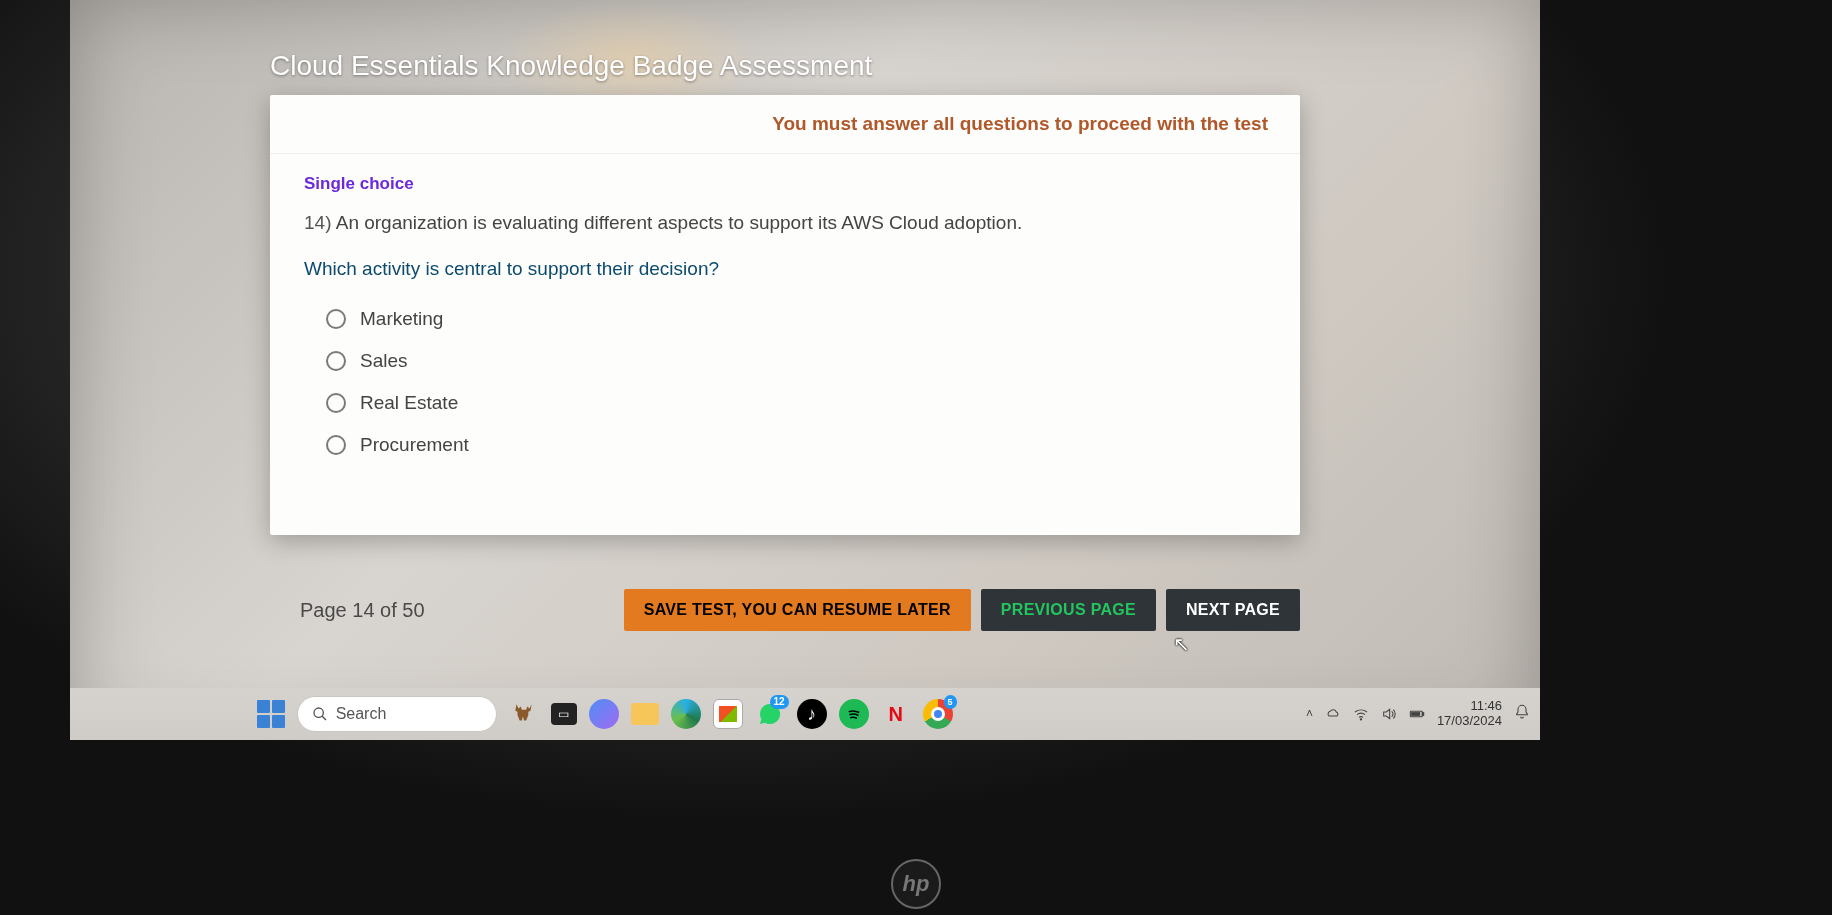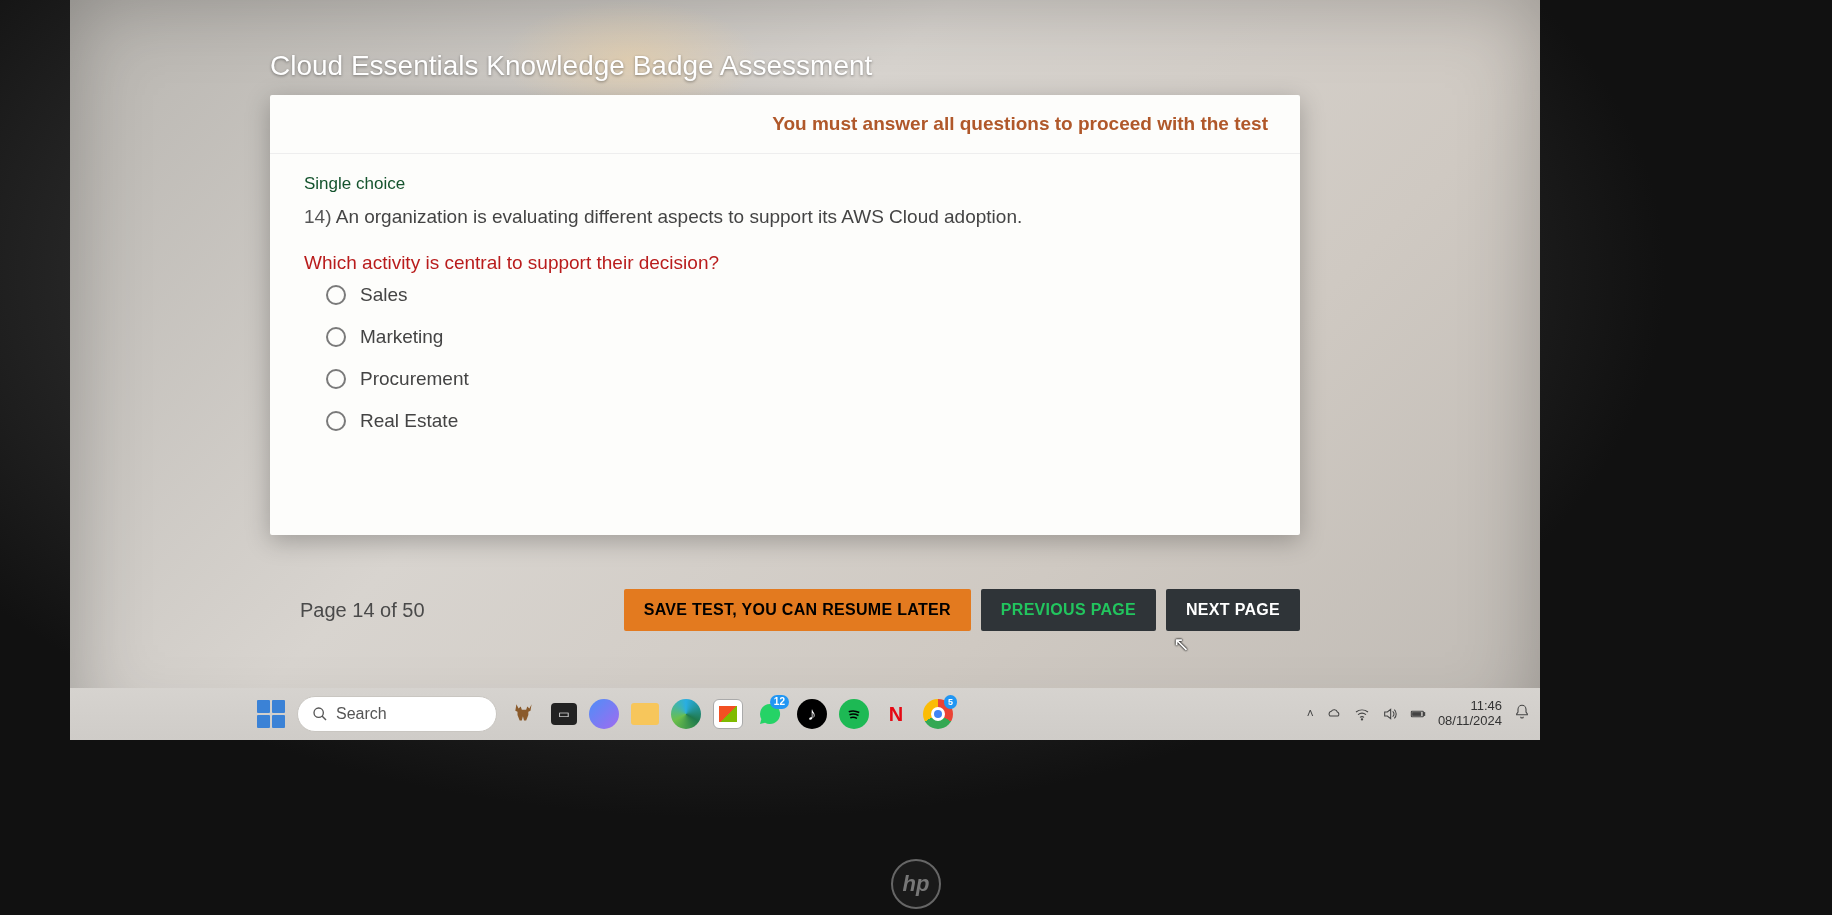--- a/index.html
+++ b/index.html
@@ -56,24 +56,24 @@
     padding: 18px 32px 18px 32px;
     border-bottom: 1px solid #eee;
     text-align: right;
   }
   .alert-text {
     color: #b0582a;
     font-size: 19px;
     font-weight: 600;
   }
   .q-body { padding: 20px 34px; color: #444; }
-  .q-type { font-size: 17px; font-weight: 400; color: #14532d; margin-bottom: 12px; }
+  .q-type { font-size: 17px; font-weight: 700; color: #6d28d9; margin-bottom: 18px; }
   .q-line1 { font-size: 19px; color: #444; margin-bottom: 24px; }
   .q-num { font-weight: 400; color:#555; }
-  .q-line2 { font-size: 19px; color: #b91c1c; }
+  .q-line2 { font-size: 19px; color: #0c4a6e; margin-bottom: 18px; }
 
   .options { padding-left: 22px; }
   .option {
     display: flex;
     align-items: center;
     gap: 14px;
     padding: 10px 0;
     cursor: pointer;
   }
   .radio {
@@ -255,36 +255,36 @@
         <span class="q-num">14)</span>
         <span>An organization is evaluating different aspects to support its AWS Cloud adoption.</span>
       </div>
 
       <div class="q-line2">Which activity is central to support their decision?</div>
 
       <div class="options">
 
         <label class="option">
           <span class="radio"></span>
+          <span class="opt-label">Marketing</span>
+        </label>
+
+        <label class="option">
+          <span class="radio"></span>
           <span class="opt-label">Sales</span>
         </label>
 
         <label class="option">
           <span class="radio"></span>
-          <span class="opt-label">Marketing</span>
+          <span class="opt-label">Real Estate</span>
         </label>
 
         <label class="option">
           <span class="radio"></span>
           <span class="opt-label">Procurement</span>
-        </label>
-
-        <label class="option">
-          <span class="radio"></span>
-          <span class="opt-label">Real Estate</span>
         </label>
 
       </div>
     </div>
   </section>
 
   <div class="footer-bar">
     <span class="page-indicator">Page 14 of 50</span>
 
     <button class="btn btn-save">SAVE TEST, YOU CAN RESUME LATER</button>
@@ -376,21 +376,21 @@
       <svg viewBox="0 0 24 24">
           <path d="M4 9v6h4l5 4V5L8 9H4zM16 8a5 5 0 0 1 0 8M18.5 5.5a9 9 0 0 1 0 13"></path>
         </svg>
       <svg viewBox="0 0 24 24">
           <rect x="2" y="8" width="18" height="8" rx="1"></rect>
           <rect x="20" y="10" width="2" height="4" fill="#444"></rect>
           <rect x="4" y="10" width="12" height="4" fill="#444"></rect>
         </svg>
       <div class="clock">
         <div>11:46</div>
-        <div>08/11/2024</div>
+        <div>17/03/2024</div>
       </div>
       <span class="notif-bell">
         <svg viewBox="0 0 24 24" width="18" height="18" fill="#555">
             <path d="M12 2a6 6 0 0 0-6 6v4l-2 3v1h16v-1l-2-3V8a6 6 0 0 0-6-6zM10 19a2 2 0 0 0 4 0"></path>
           </svg>
       </span>
     </div>
 
   </div>
 

